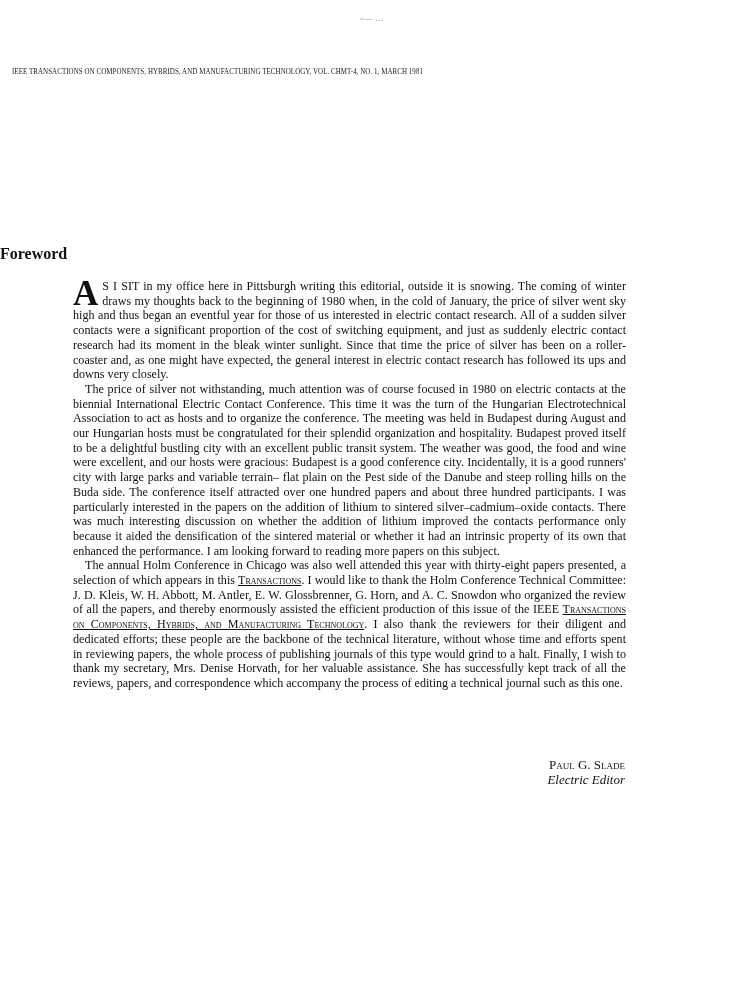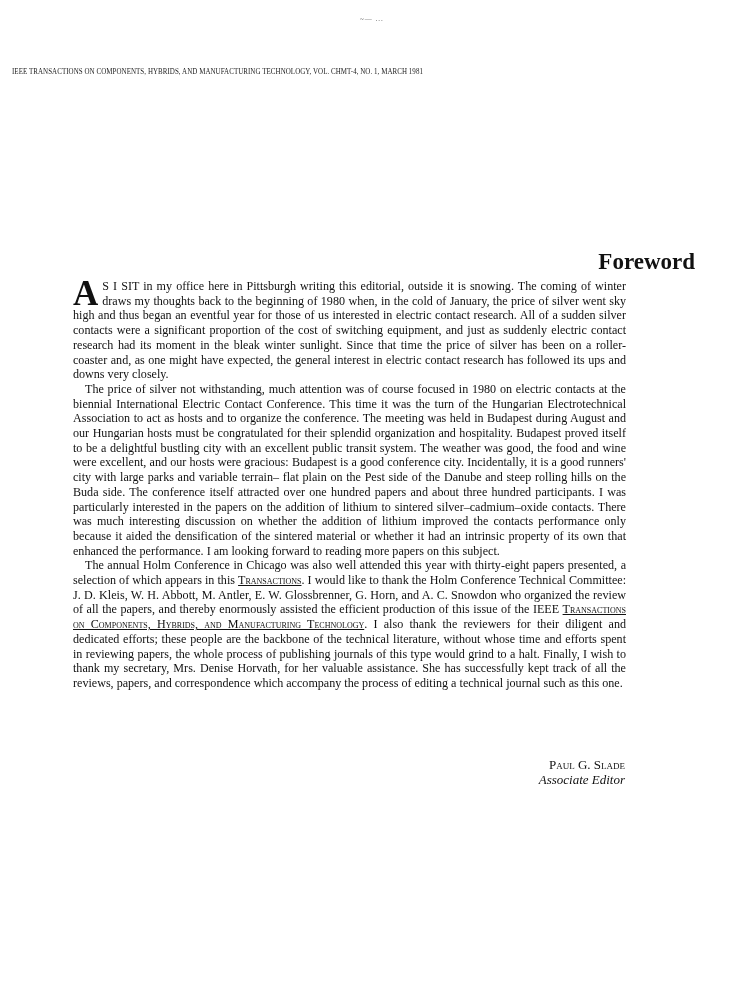--- a/index.html
+++ b/index.html
@@ -1,19 +1,19 @@
 <!DOCTYPE html>
 <html><head>
 <meta charset="utf-8">
 <style>
   html, body { margin:0; padding:0; background:#ffffff; }
   body { width:755px; height:1000px; position:relative; overflow:hidden; color:#111; font-family:"Liberation Serif", serif; }
   .mark { position:absolute; left:360px; top:15px; font-size:7px; color:#555; letter-spacing:1px; }
   .running-head { position:absolute; left:12px; top:67px; font-size:7.6px; letter-spacing:0.05px; color:#222; white-space:nowrap; transform:scaleX(0.92); transform-origin:left; }
-  .title { position:absolute; left:0; width:695px; top:234px; text-align:right; font-weight:bold; font-size:23px; color:#111; }
+  .title { position:absolute; left:0; width:695px; top:234px; text-align:left; font-weight:bold; font-size:16px; color:#111; }
   .body { position:absolute; left:73px; top:279px; width:553px; font-size:12.1px; line-height:14.7px; text-align:justify; }
   .body p { margin:0; text-indent:12px; }
   .body p.first { text-indent:0; }
   .dropcap { float:left; font-size:35px; line-height:28px; font-weight:bold; margin:1px 4px 0 0; }
   .sc { font-variant:small-caps;text-decoration:underline; }
   .sig { position:absolute; right:130px; top:758px; text-align:right; font-size:13px; line-height:14.5px; }
   .sig .name { font-variant:small-caps; }
   .sig .role { font-style:italic; }
 </style>
 </head>
@@ -27,14 +27,14 @@
 <div class="body">
   <p class="first">
     <span class="dropcap">A</span><span>S I SIT in my office here in Pittsburgh writing this editorial, outside it is snowing. The coming of winter draws my thoughts back to the beginning of 1980 when, in the cold of January, the price of silver went sky high and thus began an eventful year for those of us interested in electric contact research. All of a sudden silver contacts were a significant proportion of the cost of switching equipment, and just as suddenly electric contact research had its moment in the bleak winter sunlight. Since that time the price of silver has been on a roller-coaster and, as one might have expected, the general interest in electric contact research has followed its ups and downs very closely.</span>
   </p>
   <p>The price of silver not withstanding, much attention was of course focused in 1980 on electric contacts at the biennial International Electric Contact Conference. This time it was the turn of the Hungarian Electrotechnical Association to act as hosts and to organize the conference. The meeting was held in Budapest during August and our Hungarian hosts must be congratulated for their splendid organization and hospitality. Budapest proved itself to be a delightful bustling city with an excellent public transit system. The weather was good, the food and wine were excellent, and our hosts were gracious: Budapest is a good conference city. Incidentally, it is a good runners' city with large parks and variable terrain– flat plain on the Pest side of the Danube and steep rolling hills on the Buda side. The conference itself attracted over one hundred papers and about three hundred participants. I was particularly interested in the papers on the addition of lithium to sintered silver–cadmium–oxide contacts. There was much interesting discussion on whether the addition of lithium improved the contacts performance only because it aided the densification of the sintered material or whether it had an intrinsic property of its own that enhanced the performance. I am looking forward to reading more papers on this subject.</p>
   <p><span>The annual Holm Conference in Chicago was also well attended this year with thirty-eight papers presented, a selection of which appears in this </span><span class="sc">Transactions</span><span>. I would like to thank the Holm Conference Technical Committee: J. D. Kleis, W. H. Abbott, M. Antler, E. W. Glossbrenner, G. Horn, and A. C. Snowdon who organized the review of all the papers, and thereby enormously assisted the efficient production of this issue of the IEEE </span><span class="sc">Transactions on Components, Hybrids, and Manufacturing Technology</span><span>. I also thank the reviewers for their diligent and dedicated efforts; these people are the backbone of the technical literature, without whose time and efforts spent in reviewing papers, the whole process of publishing journals of this type would grind to a halt. Finally, I wish to thank my secretary, Mrs. Denise Horvath, for her valuable assistance. She has successfully kept track of all the reviews, papers, and correspondence which accompany the process of editing a technical journal such as this one.</span></p>
 </div>
 
 <div class="sig">
   <div class="name">Paul G. Slade</div>
-  <div class="role">Associate Editor</div>
+  <div class="role">Electric Editor</div>
 </div>
 
 </body></html>

